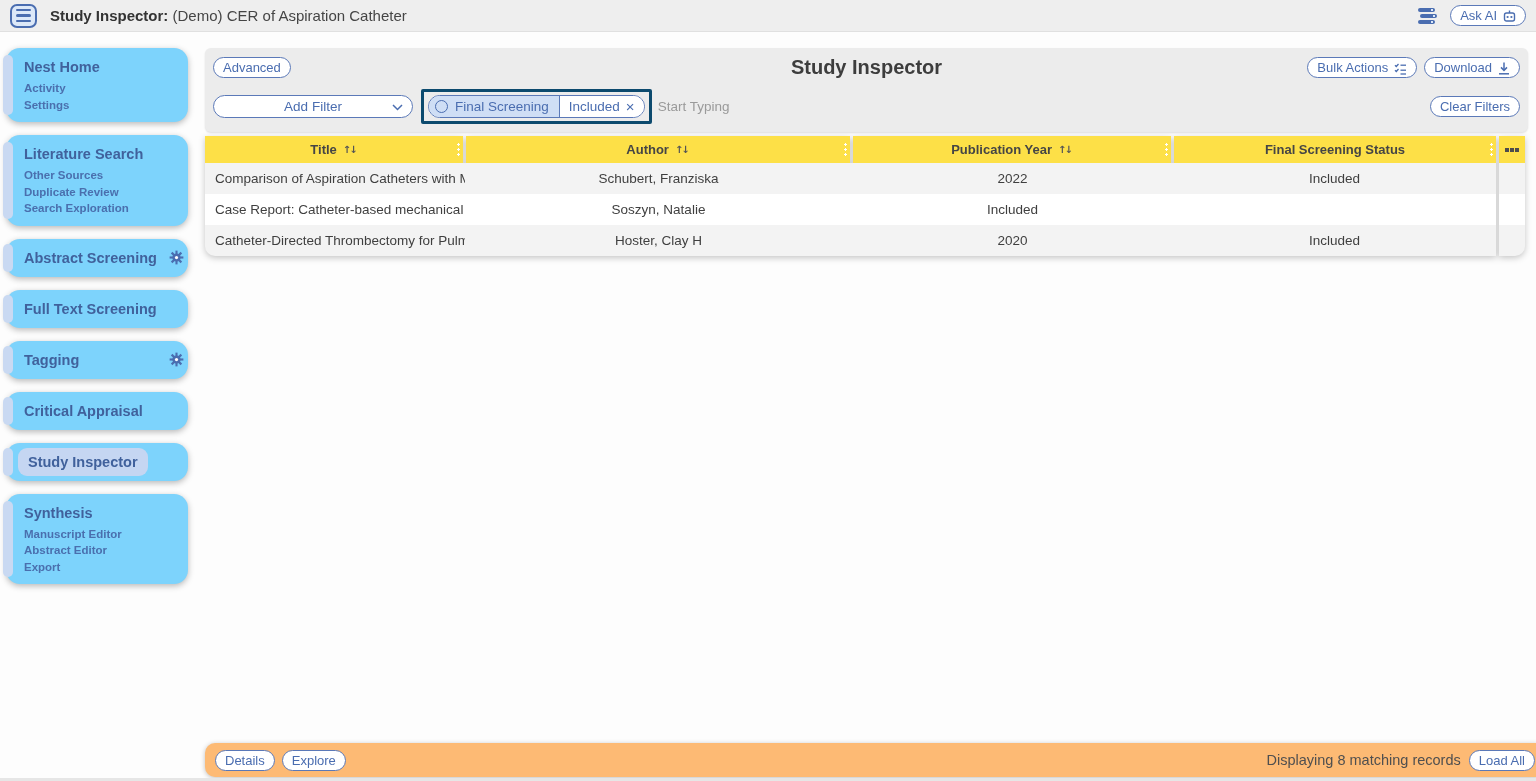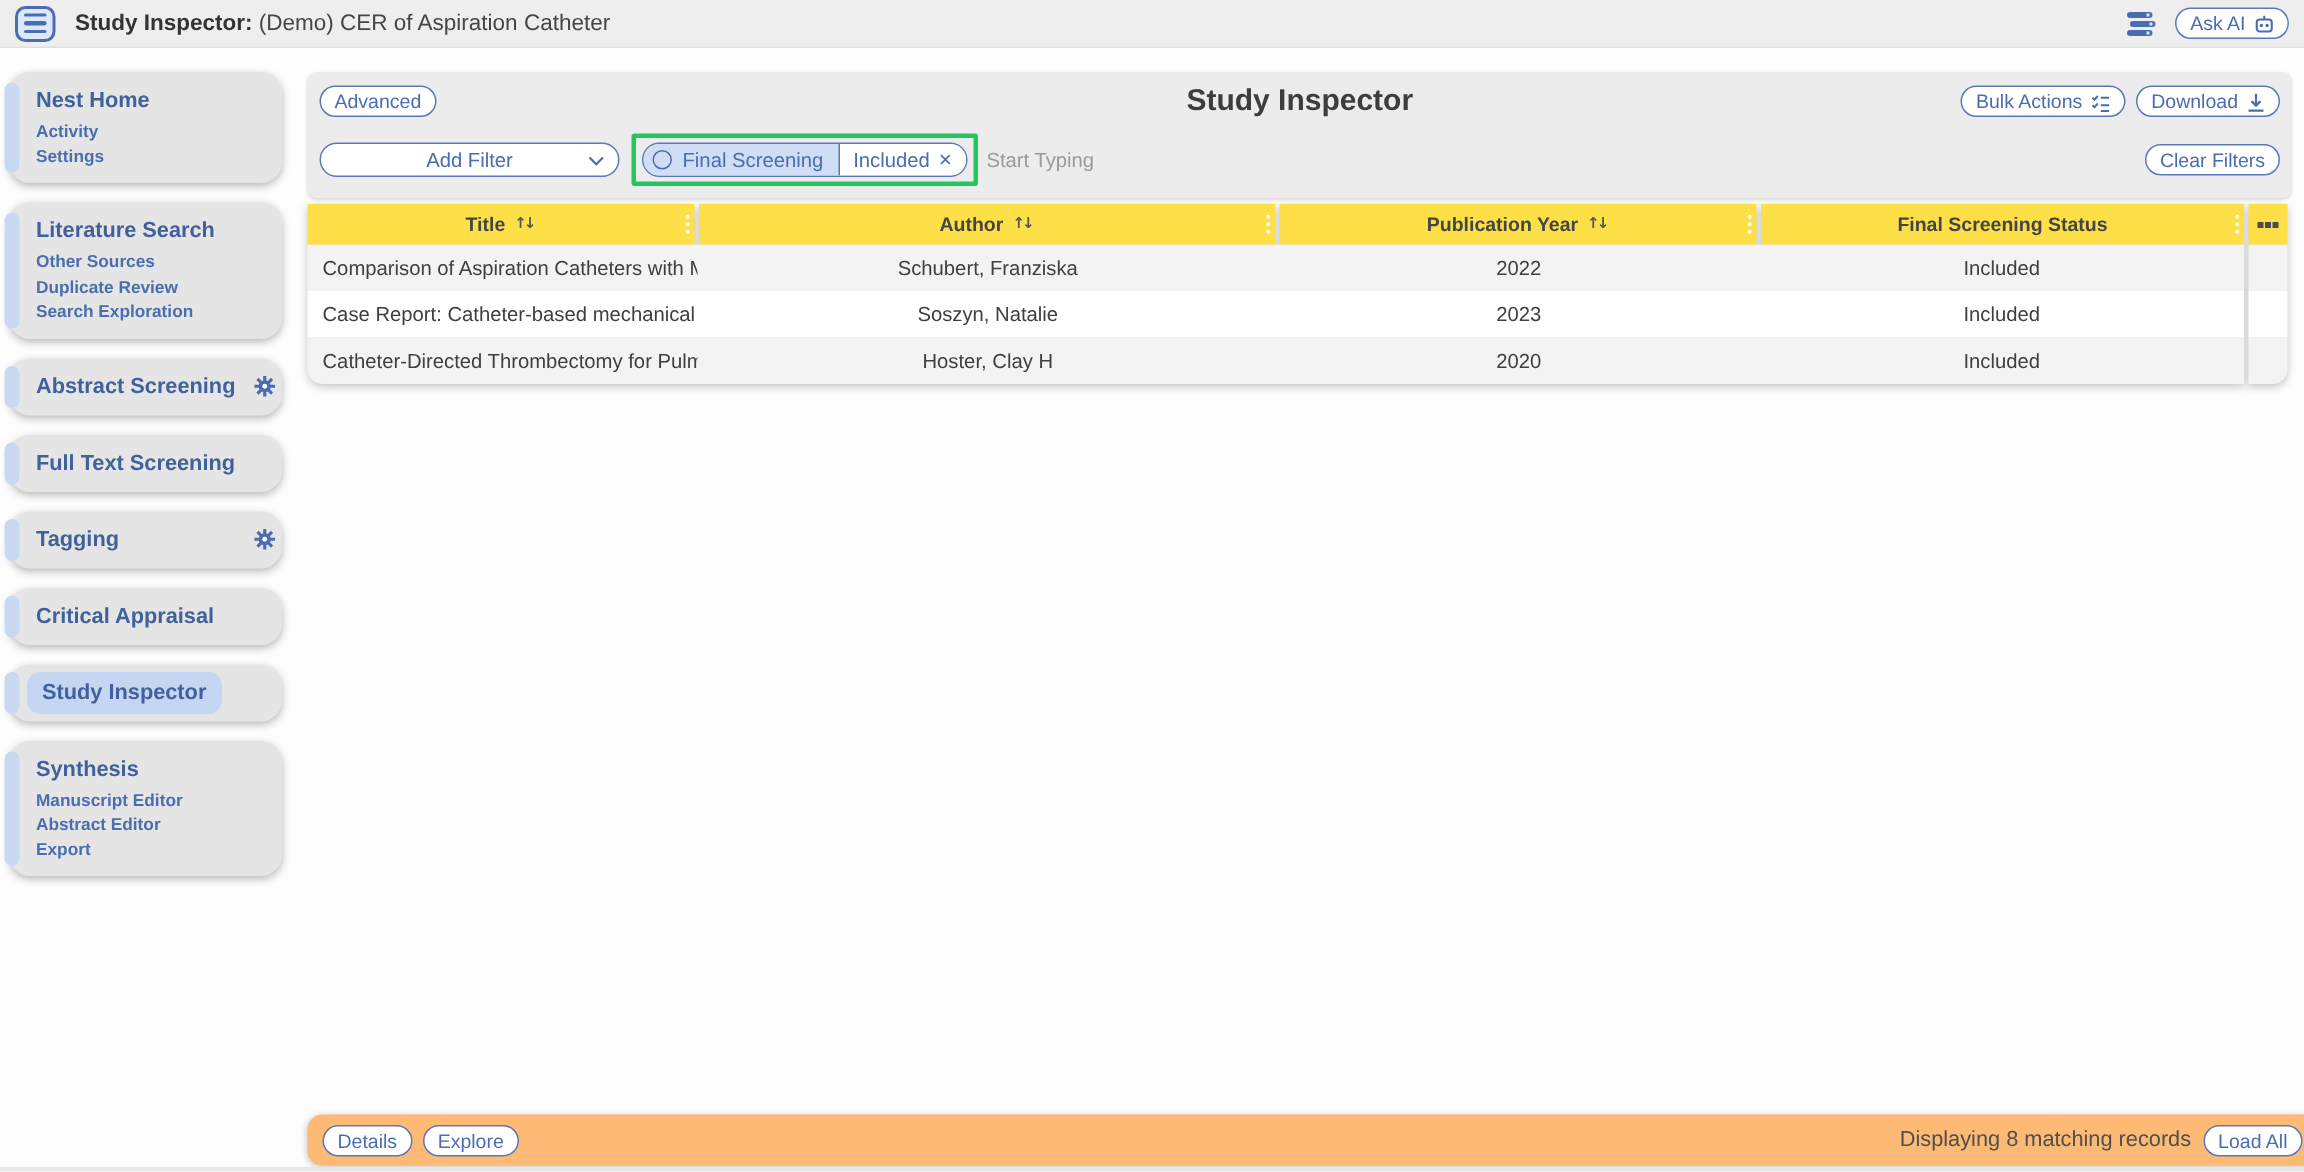--- a/index.html
+++ b/index.html
@@ -29,21 +29,21 @@
   .pill {
     display:inline-flex; align-items:flex-end; gap:6px;
     border:1.5px solid #5b79b8; border-radius:14px; background:#fff;
     color:#4a6db0; font-size:13.5px; padding:3px 11px; cursor:pointer; white-space:nowrap;
   }
   .pill.small { padding:2px 9px; font-size:13px; }
 
   
   .sidebar { position:absolute; left:0; top:48px; width:198px; }
   .side-card {
-    position:relative; background:#e5e5e5; border-radius:14px;
+    position:relative; background:#7dd3fc; border-radius:14px;
     box-shadow:0 2px 6px rgba(0,0,0,0.28);
     margin:0 10px 13px 6px; padding:9px 4px 9px 18px;
   }
   .side-card::before {
     content:""; position:absolute; left:-3px; top:7px; bottom:7px; width:10px;
     background:#c9d9f2; border-radius:8px;
   }
   .side-card.single::before { top:5px; bottom:5px; }
   .side-title { font-size:14.5px; font-weight:bold; color:#40619c; line-height:20px; cursor:pointer; }
   .side-items { margin-top:3px; }
@@ -58,21 +58,21 @@
   .toolbar-row1 { position:relative; height:28px; display:flex; align-items:center; }
   .page-title {
     position:absolute; left:0; right:0; text-align:center;
     font-size:20px; font-weight:bold; color:#3d3d3d; pointer-events:none;
   }
   .row1-right { margin-left:auto; display:flex; gap:7px; position:relative; z-index:1; }
   .toolbar-row2 { margin-top:8px; display:flex; align-items:center; }
   .add-filter { width:200px; justify-content:center; position:relative; border-radius:15px; }
   .add-filter .chev { position:absolute; right:9px; top:8px; }
   .annotation-box {
-    border:3px solid #22c55e; border-radius:2px; padding:3px 4px;
+    border:3px solid #0c4a6e; border-radius:2px; padding:3px 4px;
     margin-left:8px; display:inline-flex; align-items:center; background:transparent;
   }
   .filter-chip {
     display:flex; align-items:stretch; border:1.5px solid #5b79b8; border-radius:14px;
     overflow:hidden; background:#fff; cursor:pointer;
   }
   .chip-left {
     background:#cfdef5; display:flex; align-items:center; gap:7px; padding:3px 10px 3px 6px;
     font-size:13.5px; color:#4a6db0; border-right:1.5px solid #5b79b8;
   }
@@ -333,21 +333,20 @@
         <div class="td">2022</div>
         <div class="td">Included</div>
       </div>
       <div class="trow-end"></div>
     </div>
 
     <div class="trow even">
       <div class="trow-main">
         <div class="td title">Case Report: Catheter-based mechanical thrombecto…</div>
         <div class="td">Soszyn, Natalie</div>
-        <div class="td">2023</div>
         <div class="td">Included</div>
       </div>
       <div class="trow-end"></div>
     </div>
 
     <div class="trow odd">
       <div class="trow-main">
         <div class="td title">Catheter-Directed Thrombectomy for Pulmonary Emb…</div>
         <div class="td">Hoster, Clay H</div>
         <div class="td">2020</div>

